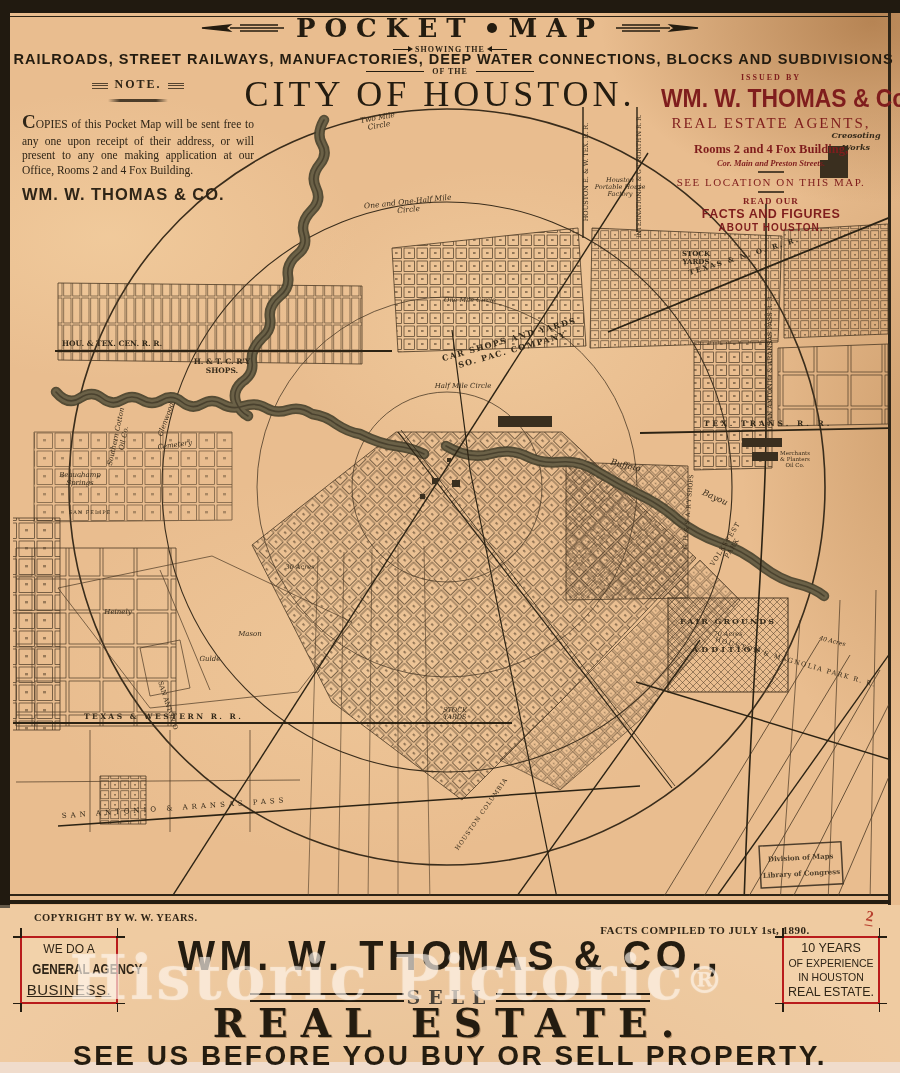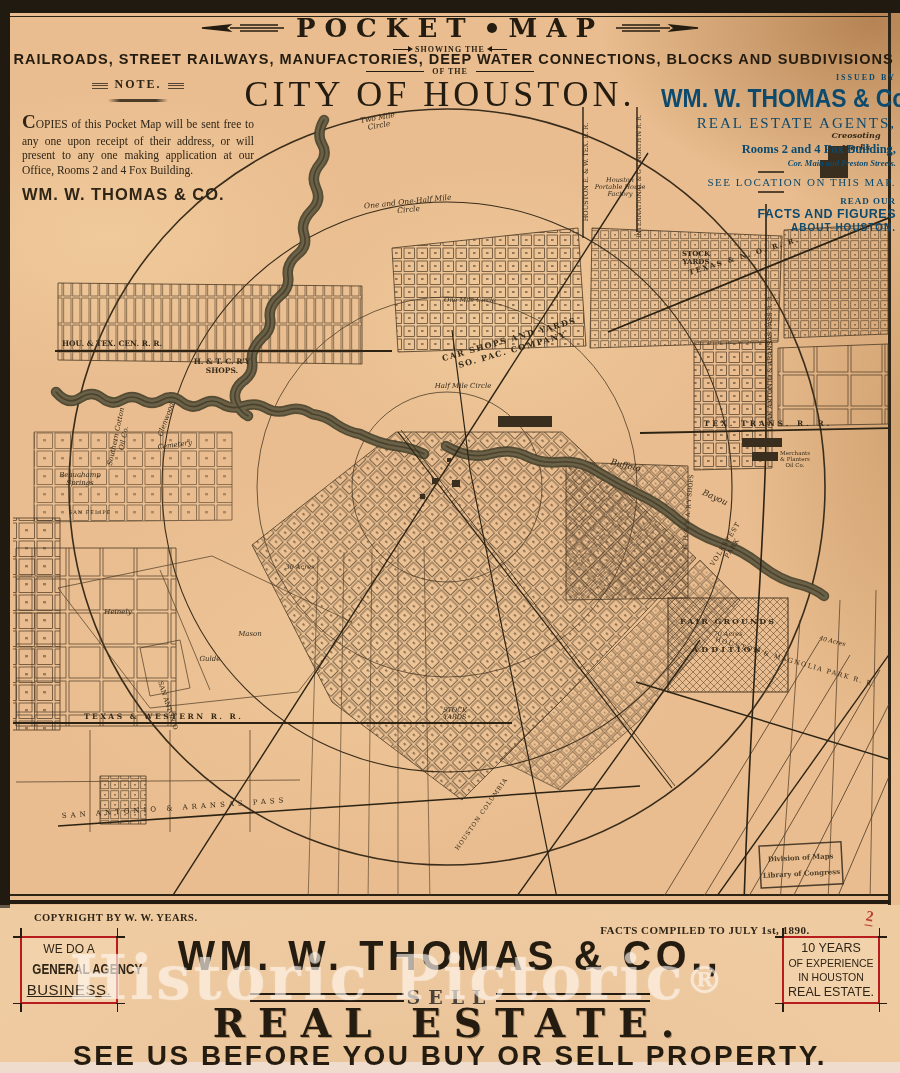--- a/index.html
+++ b/index.html
@@ -41,21 +41,21 @@
   .note-title{display:flex;align-items:center;justify-content:center;gap:6px;font-weight:bold;
     font-size:12px;letter-spacing:2px;}
   .hatchbit{width:16px;height:8px;background:repeating-linear-gradient(0deg,#241c10 0 1px,transparent 1px 2.6px);opacity:.75;}
   .note p{margin:8px 0 0 0;font-size:11.5px;line-height:1.26;text-align:justify;}
   .note p::first-letter{font-size:19px;font-weight:bold;}
   .note-div{width:60px;height:3px;margin:7px auto 0 auto;
     background:linear-gradient(90deg,transparent,#241c10 20%,#241c10 80%,transparent);opacity:.8;}
   .note-sig{margin-top:8px;font-family:"Liberation Sans",sans-serif;font-weight:bold;font-size:17px;
     letter-spacing:1px;transform:scaleX(.97);transform-origin:left;white-space:nowrap;}
   
-  .issuer{left:646px;top:73px;width:250px;text-align:right;color:#0c4a6e;}
+  .issuer{left:646px;top:73px;width:250px;text-align:center;color:#7f1d1d;}
   .iss-by{font-size:8px;font-weight:bold;letter-spacing:2px;}
   .iss-name{font-family:"Liberation Sans",sans-serif;font-weight:bold;font-size:26px;white-space:nowrap;
     transform:scaleX(.88);transform-origin:center;margin-top:1px;}
   .iss-agents{font-size:15px;letter-spacing:2px;margin-top:1px;white-space:nowrap;}
   .iss-rooms{font-weight:bold;font-size:12.5px;margin-top:10px;}
   .iss-cor{font-style:italic;font-weight:bold;font-size:8.5px;margin-top:1px;}
   .mini-div{width:26px;height:2px;background:#241c10;margin:3px auto 0 auto;opacity:.75;}
   .iss-see{font-size:11px;letter-spacing:1.5px;margin-top:3px;white-space:nowrap;}
   .iss-read{font-weight:bold;font-size:9px;letter-spacing:1px;margin-top:3px;}
   .iss-facts{font-family:"Liberation Sans",sans-serif;font-weight:bold;font-size:12.5px;letter-spacing:.5px;margin-top:1px;}

